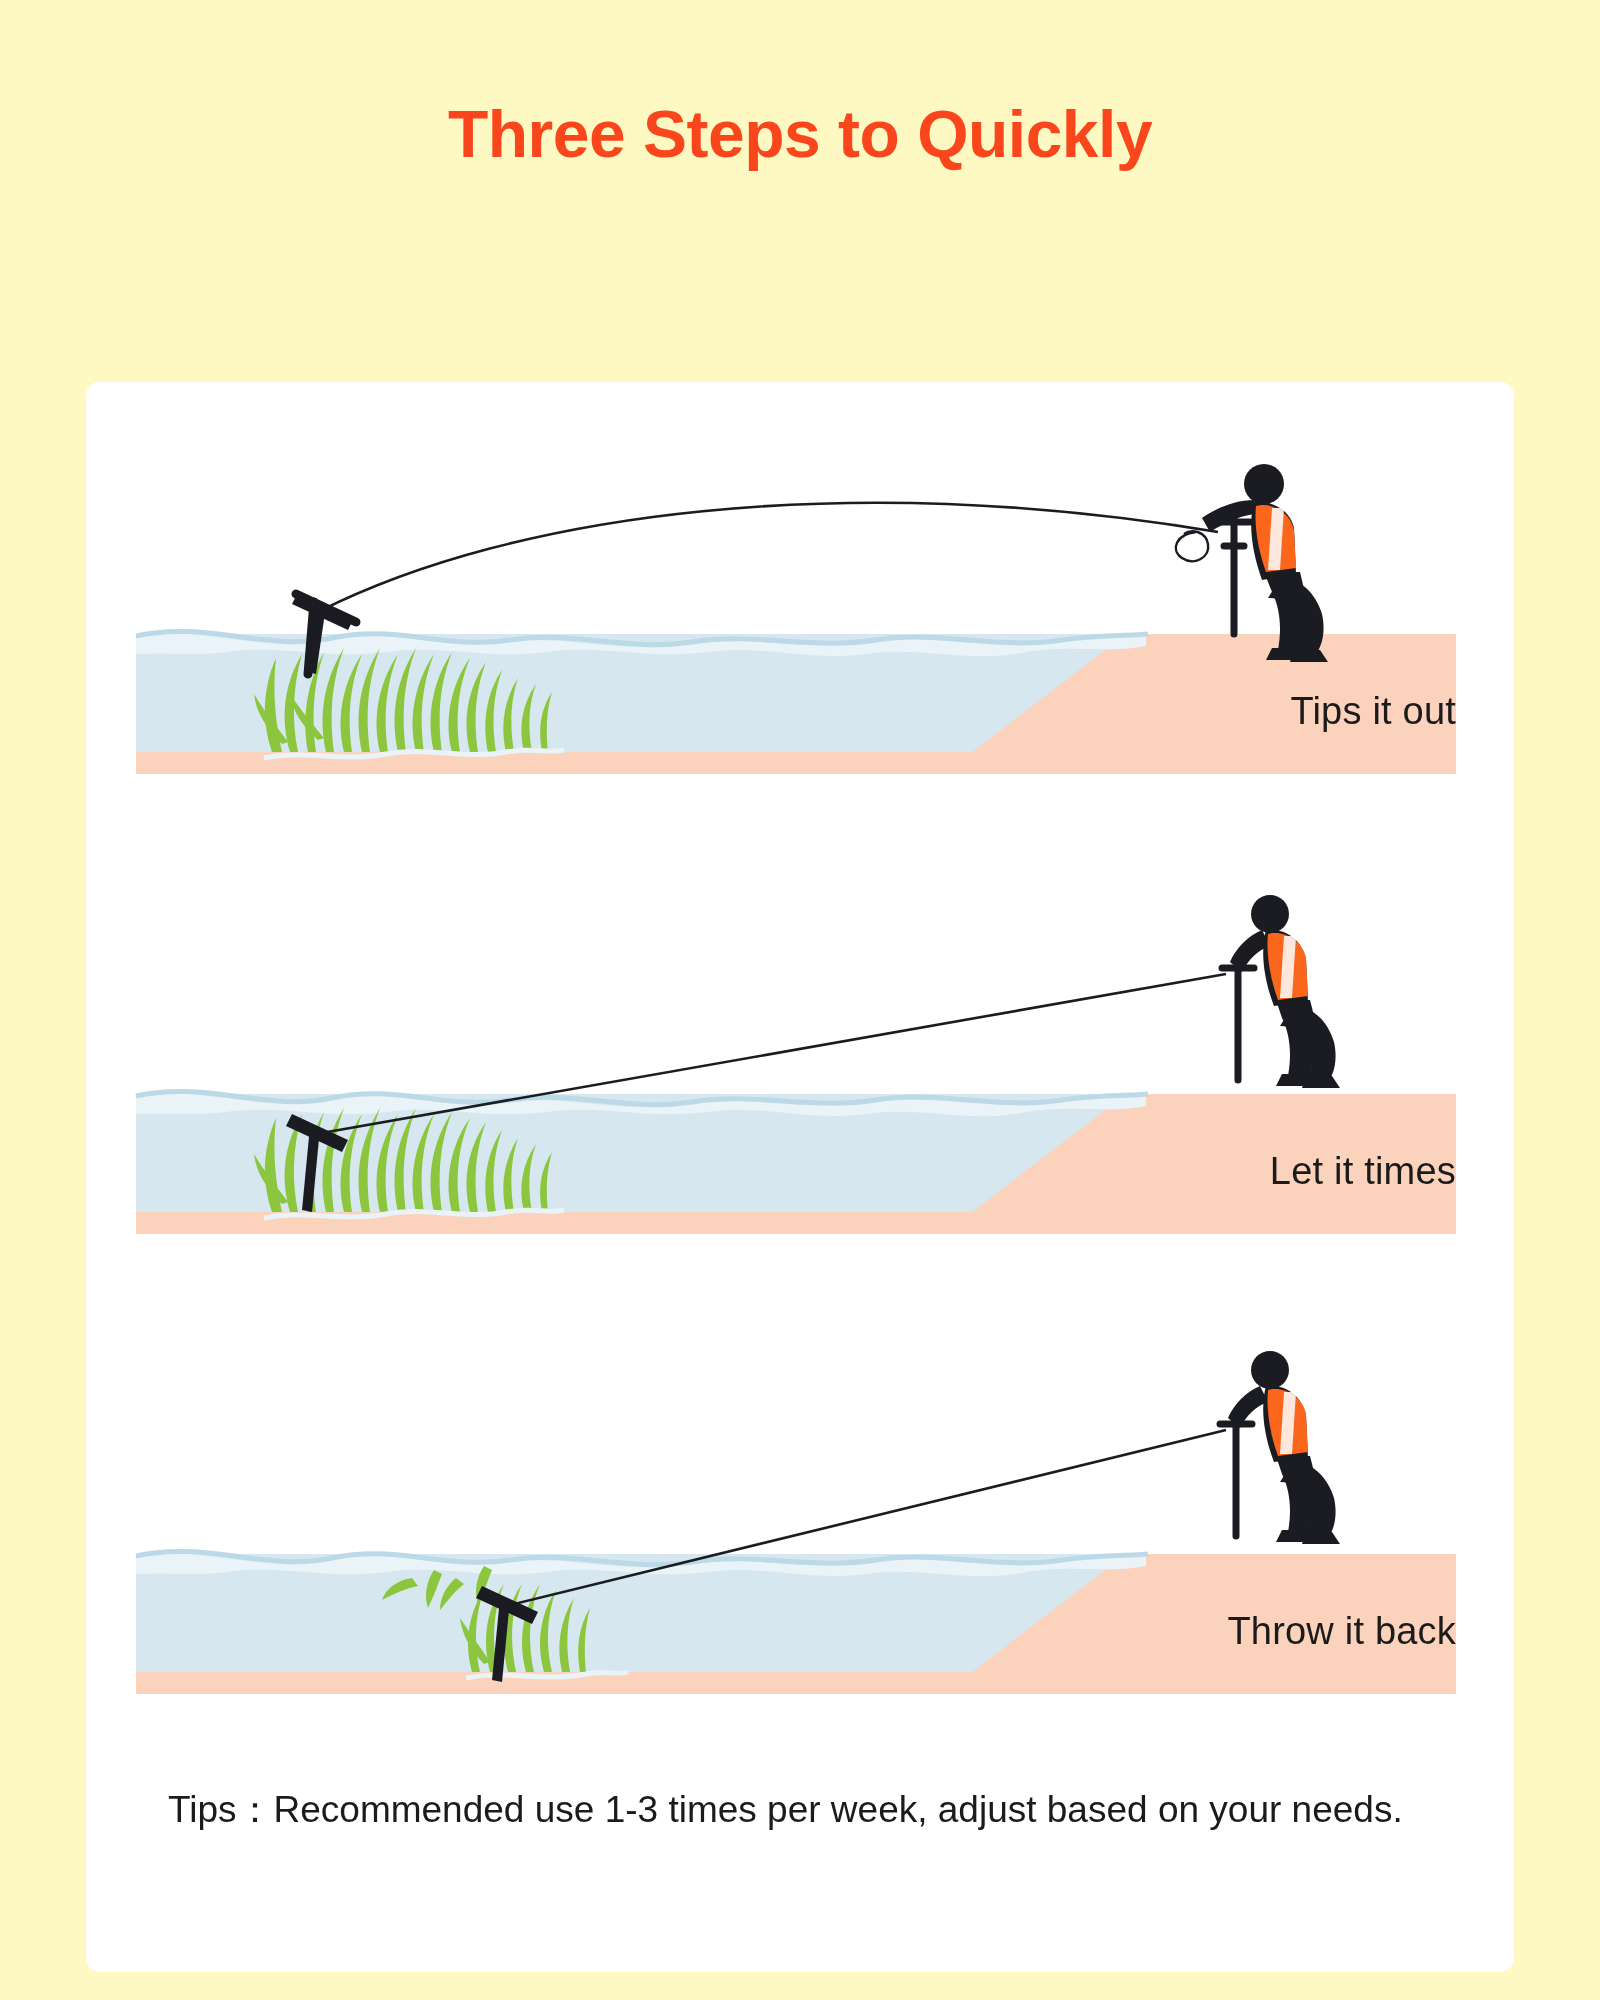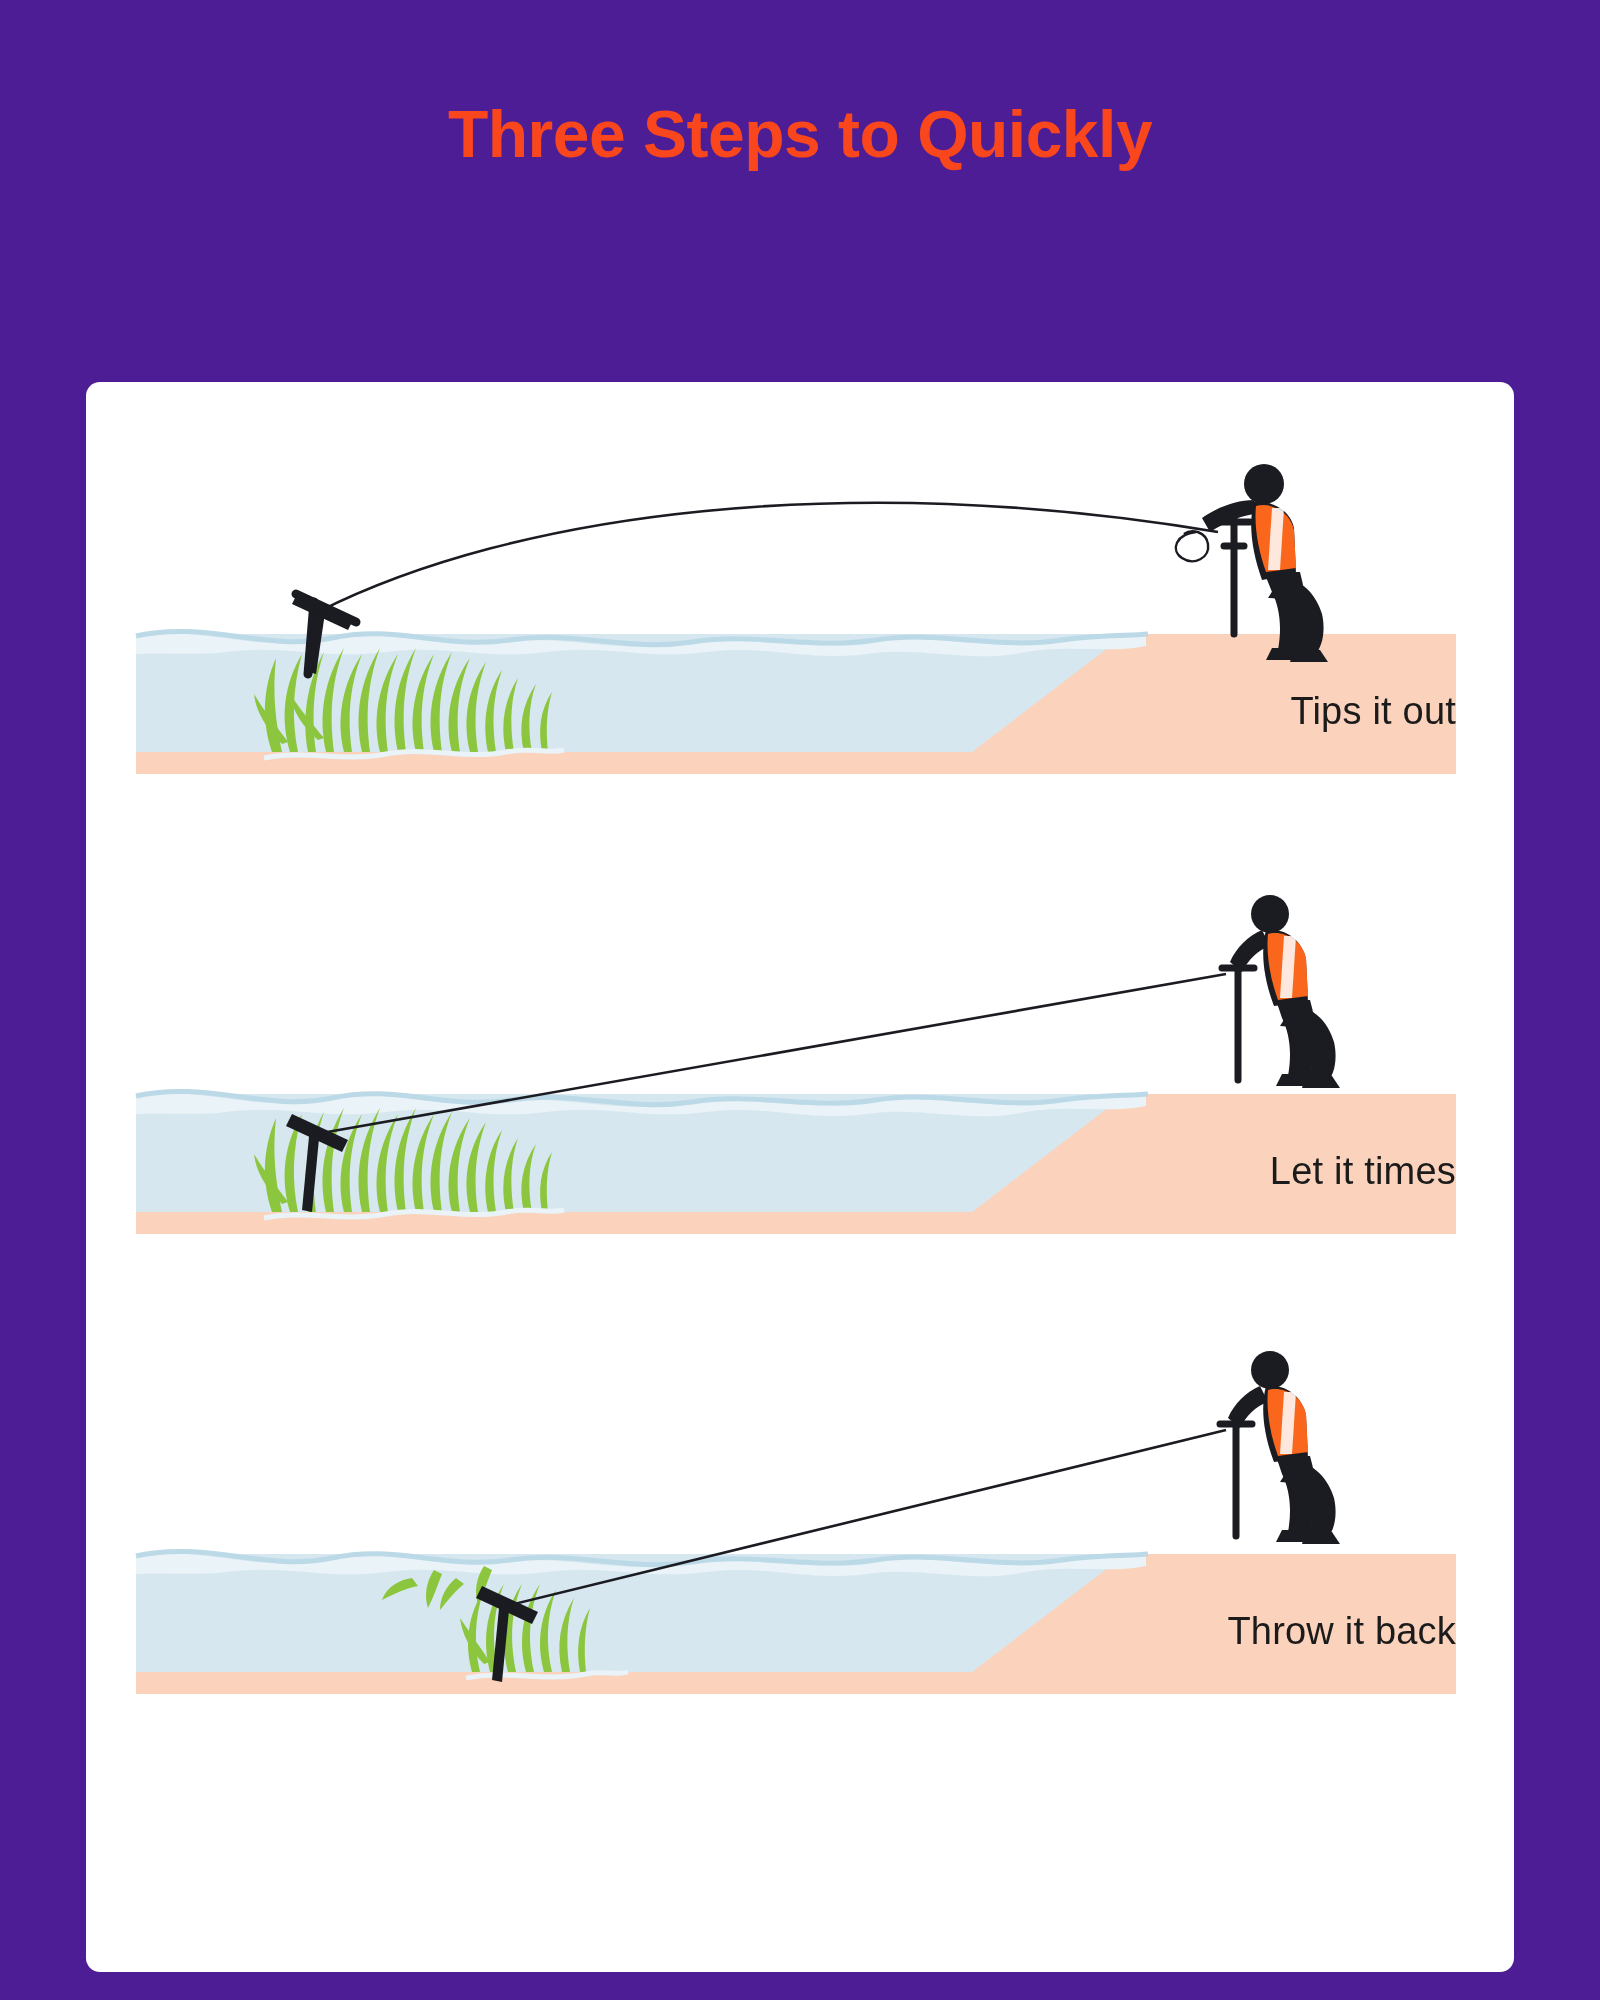--- a/index.html
+++ b/index.html
@@ -10,21 +10,21 @@
   body {
     width: 1600px;
     height: 2000px;
     font-family: "Liberation Sans", sans-serif;
     overflow: hidden;
   }
   .page {
     position: relative;
     width: 1600px;
     height: 2000px;
-    background: #4c1d95;
+    background: #fef9c3;
     box-sizing: border-box;
   }
   .title {
     padding-top: 92px;
     text-align: center;
     color: #f9461c;
     font-size: 66px;
     font-weight: bold;
     line-height: 1.28;
     letter-spacing: -0.5px;
@@ -276,15 +276,16 @@
 
           <g stroke="#1b1b22" stroke-width="7" stroke-linecap="round" fill="none">
             <path d="M1150 78 L1150 194"></path>
             <path d="M1134 82 L1166 82"></path>
           </g>
         </svg>
       </div>
       <div class="step-label">Throw it back</div>
     </div>
 
+    <div class="tips">Tips：Recommended use  1-3 times per week, adjust based on your needs.</div>
 
   </div>
 </div>
 
 </body></html>

